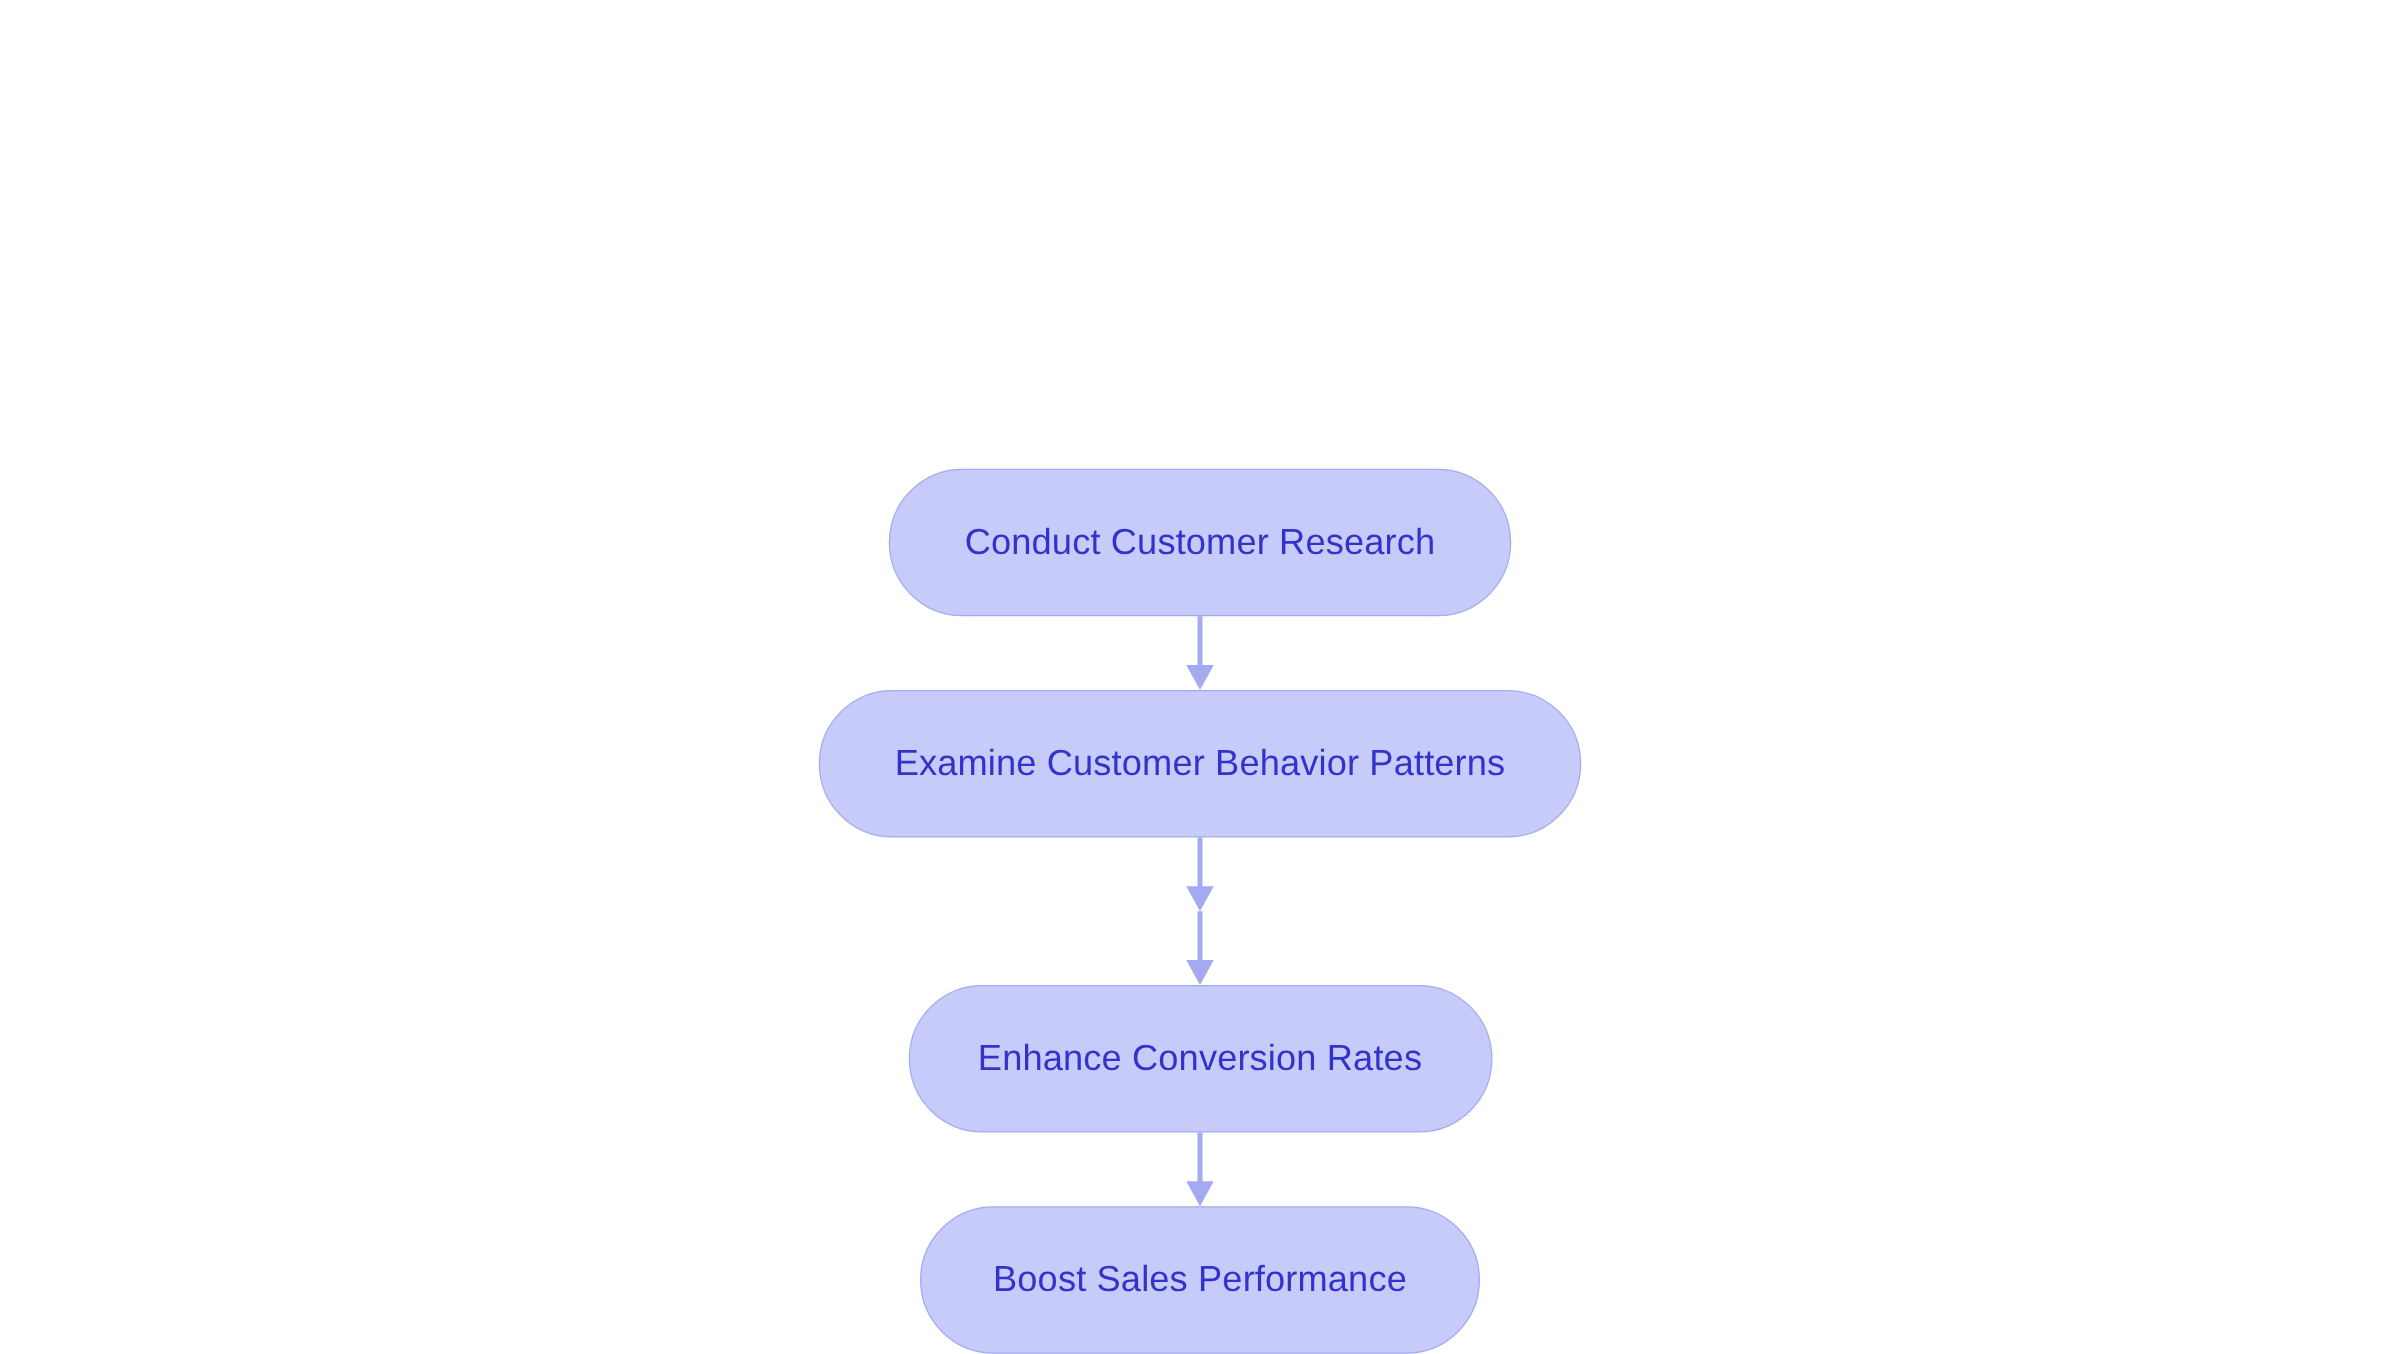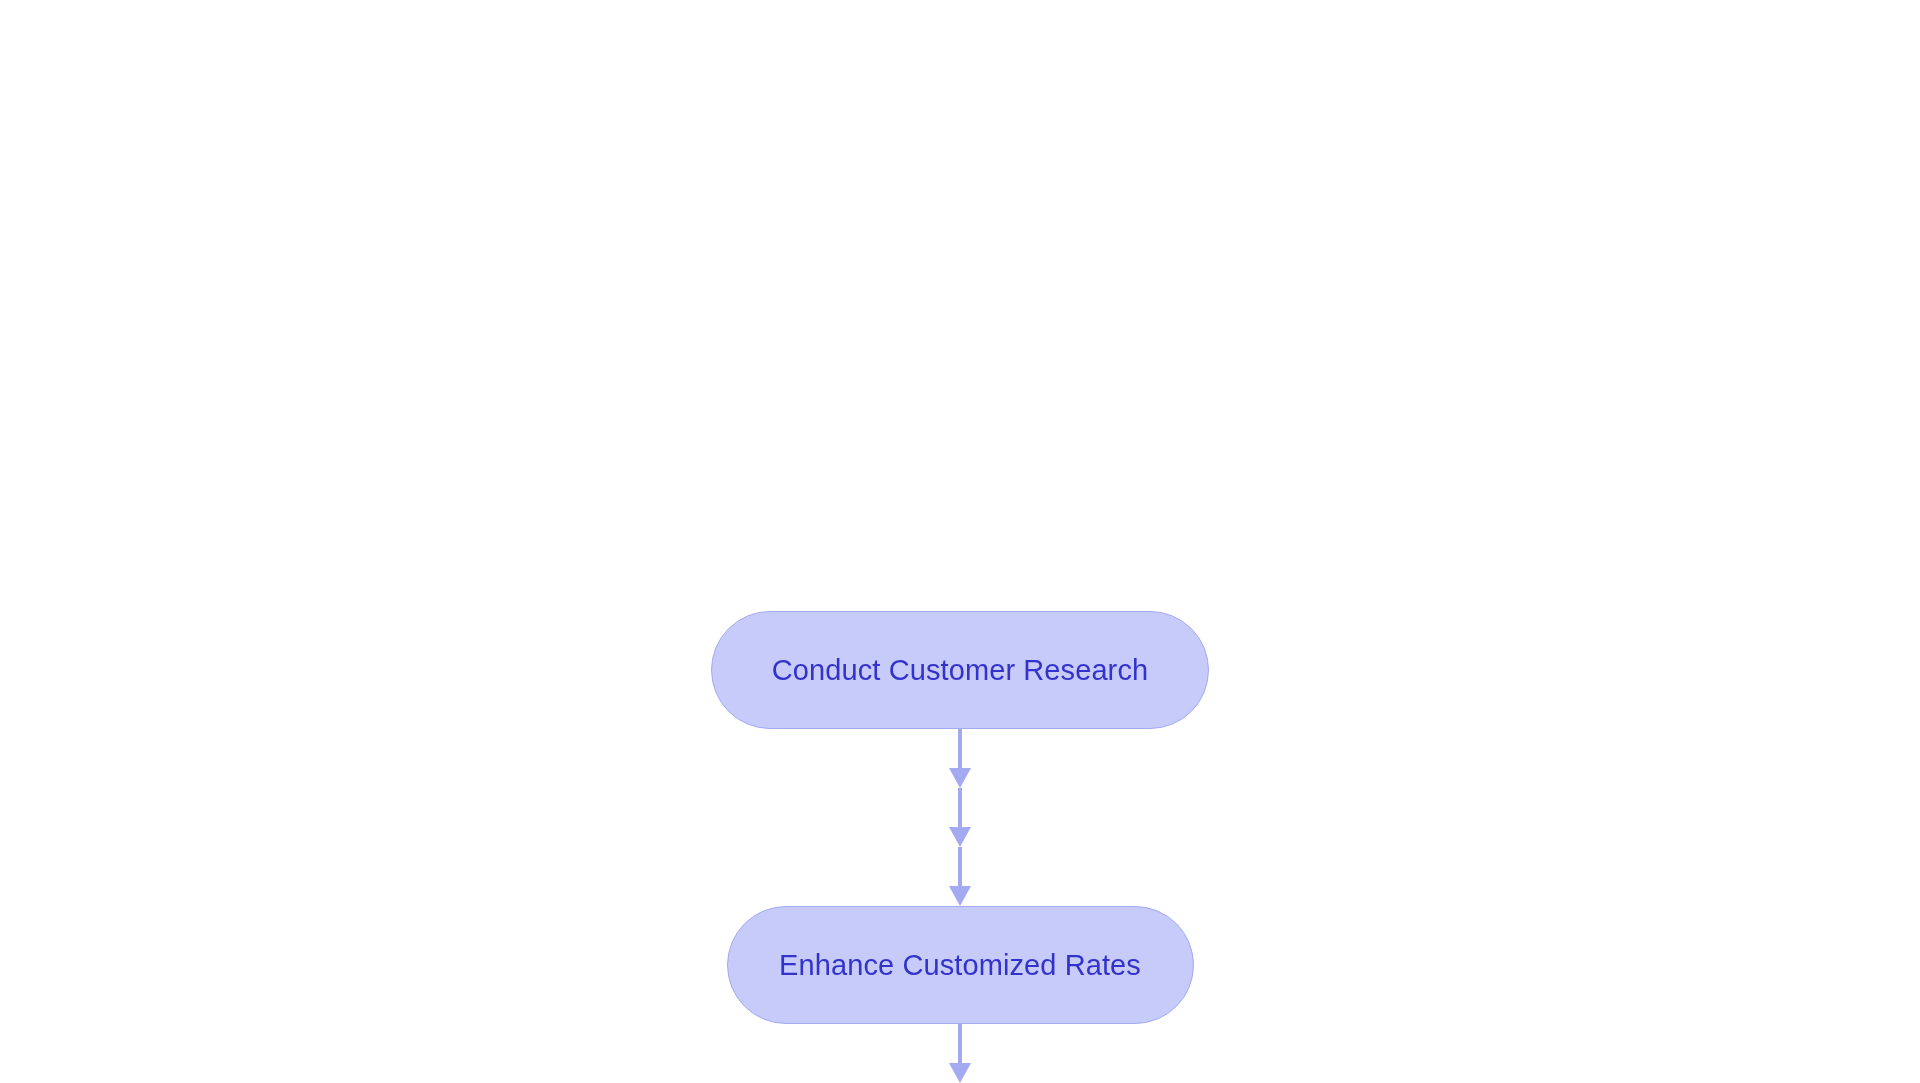--- a/index.html
+++ b/index.html
@@ -87,36 +87,42 @@
 
     <div class="node n0">
       <span class="node-label">Conduct Customer Research</span>
     </div>
 
     <div class="connector">
       <div class="connector-line"></div>
       <div class="connector-head"></div>
     </div>
 
+    <div class="node n1">
+      <span class="node-label">Examine Customer Behavior Patterns</span>
+    </div>
 
     <div class="connector">
       <div class="connector-line"></div>
       <div class="connector-head"></div>
     </div>
 
 
     <div class="connector">
       <div class="connector-line"></div>
       <div class="connector-head"></div>
     </div>
 
     <div class="node n3">
-      <span class="node-label">Enhance Customized Rates</span>
+      <span class="node-label">Enhance Conversion Rates</span>
     </div>
 
     <div class="connector">
       <div class="connector-line"></div>
       <div class="connector-head"></div>
     </div>
 
+    <div class="node n4">
+      <span class="node-label">Boost Sales Performance</span>
+    </div>
 
   </div>
 </div>
 
 </body></html>

